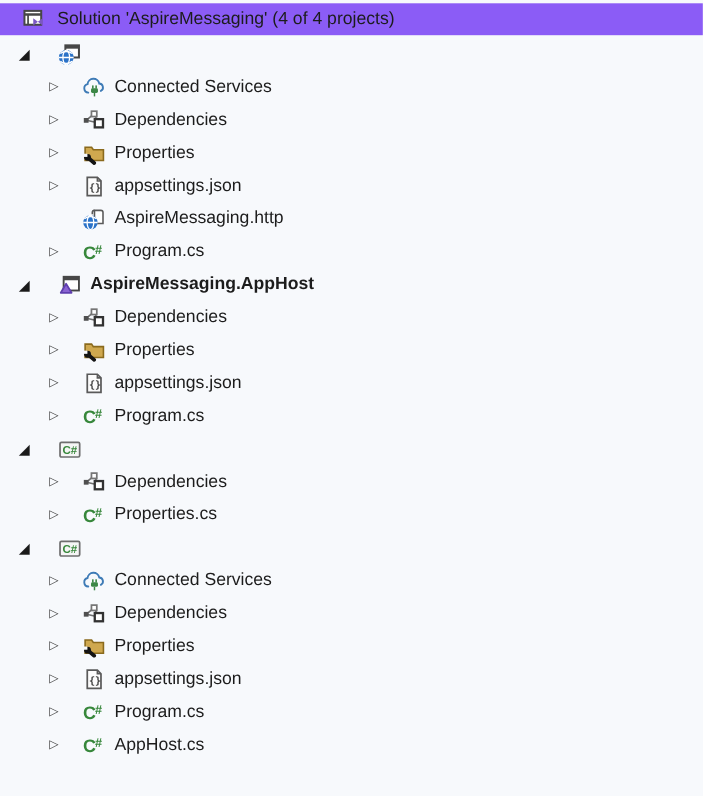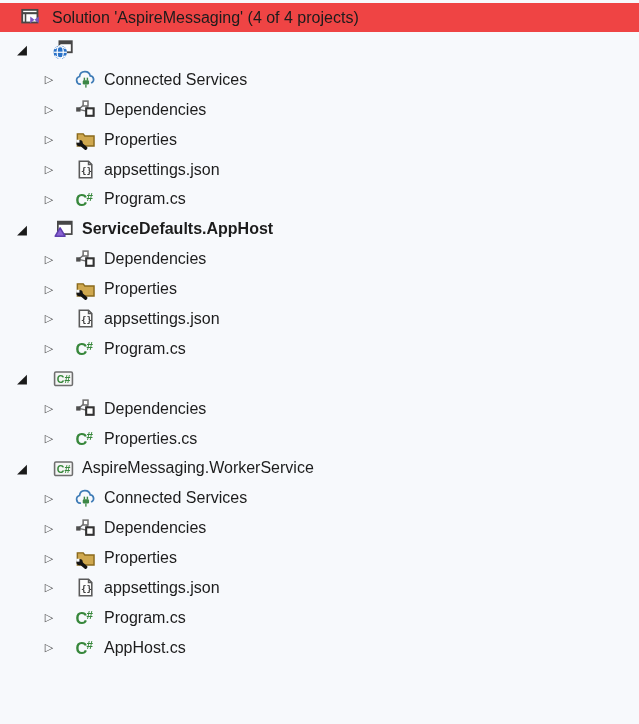--- a/index.html
+++ b/index.html
@@ -4,21 +4,21 @@
 <style>
   html,body { margin:0; padding:0; }
   body {
     width:639px; height:724px; overflow:hidden;
     background:#f7f9fc;
     font-family:"Liberation Sans", sans-serif;
     font-size:16px; color:#1c1c1c;
     -webkit-font-smoothing:antialiased;
   }
   .header-row {
-    margin-top:3px; height:29px; background:#ef4444;
+    margin-top:3px; height:29px; background:#8b5cf6;
     display:flex; align-items:center;
   }
   .header-row .icon { margin-left:20px; }
   .header-row .title { margin-left:11px; white-space:nowrap; }
   .icon {
     width:21px; height:21px; flex:none;
     display:inline-flex; align-items:center; justify-content:center;
   }
   .icon svg { width:21px; height:21px; display:block; }
   .tree { padding-top:3px; }
@@ -111,39 +111,53 @@
       <span class="icon">
         <svg viewBox="0 0 16 16">
           <path d="M3.3 1.7 h7 l2.5 2.5 V14.3 H3.3 Z" fill="#fcfcfc" stroke="#5a5a5a" stroke-width="1.2"></path>
           <path d="M10.3 1.7 V4.2 h2.5" fill="none" stroke="#5a5a5a" stroke-width="1.1"></path>
           <text x="4.5" y="11.2" font-size="7" font-weight="bold" fill="#3c3c3c" font-family="'DejaVu Sans Mono',monospace">{}</text>
         </svg>
       </span>
       <span class="label">appsettings.json</span>
     </div>
     <div class="row l1">
+      <span class="exp"></span>
+      <span class="icon">
+        <svg viewBox="0 0 16 16">
+          <path d="M8.3 1.7 h4.4 a1.5 1.5 0 0 1 1.5 1.5 V10.8 H8.3 Z" fill="#fff" stroke="#5a5a5a" stroke-width="1.1"></path>
+          <path d="M8.3 1.7 a1.5 1.5 0 0 0 -1.5 1.5 V4.4" fill="none" stroke="#5a5a5a" stroke-width="1.1"></path>
+          <circle cx="5.5" cy="10.1" r="5" fill="#2a72c8"></circle>
+          <ellipse cx="5.5" cy="10.1" rx="2.3" ry="5" fill="none" stroke="#fff" stroke-width="0.9"></ellipse>
+          <line x1="0.5" y1="10.1" x2="10.5" y2="10.1" stroke="#fff" stroke-width="0.9"></line>
+          <path d="M1.4 7.5 a6.5 6.5 0 0 1 8.2 0" fill="none" stroke="#fff" stroke-width="0.9"></path>
+        </svg>
+      </span>
+      <span class="label">AspireMessaging.http</span>
+    </div>
+    <div class="row l1">
       <span class="exp">▷</span>
       <span class="icon">
         <svg viewBox="0 0 16 16">
           <text x="0.4" y="12.6" font-size="12.5" font-weight="bold" fill="#37873b" font-family="'Liberation Sans',sans-serif">C</text>
           <text x="8.7" y="9.4" font-size="8.8" font-weight="bold" fill="#37873b" font-family="'Liberation Sans',sans-serif">#</text>
         </svg>
       </span>
       <span class="label">Program.cs</span>
     </div>
     <div class="row l0 bold">
       <span class="exp expanded">◢</span>
       <span class="icon">
         <svg viewBox="0 0 16 16">
           <rect x="3.7" y="2" width="10.6" height="9.5" fill="#fff" stroke="#474747" stroke-width="1.3"></rect>
           <rect x="3.7" y="2" width="10.6" height="2.4" fill="#474747"></rect>
           <path d="M5.4 6.8 L9.2 13.1 H1.7 Z" fill="#8a63d2" stroke="#5f3fae" stroke-width="1.2" stroke-linejoin="round"></path>
         </svg>
       </span>
-      <span class="label">ServiceDefaults.AppHost</span>
+      <span class="label">AspireMessaging.AppHost</span>
     </div>
     <div class="row l1">
       <span class="exp">▷</span>
       <span class="icon">
         <svg viewBox="0 0 16 16">
           <line x1="2.8" y1="7.8" x2="7.9" y2="3.5" stroke="#6e6e6e" stroke-width="1.1"></line>
           <line x1="2.8" y1="7.9" x2="11.2" y2="9.8" stroke="#6e6e6e" stroke-width="1.1"></line>
           <line x1="8" y1="3.5" x2="11.2" y2="9.8" stroke="#6e6e6e" stroke-width="1.1"></line>
           <rect x="0.9" y="6.3" width="3.3" height="3.3" fill="#4f4f4f"></rect>
           <rect x="6.2" y="1.6" width="3.7" height="3.7" fill="#fff" stroke="#757575" stroke-width="1.2"></rect>
@@ -219,21 +233,20 @@
       <span class="label">Properties.cs</span>
     </div>
     <div class="row l0">
       <span class="exp expanded">◢</span>
       <span class="icon">
         <svg viewBox="0 0 16 16">
           <rect x="1.2" y="3.1" width="13.6" height="10.2" rx="1" fill="#f5f5f5" stroke="#6e6e6e" stroke-width="1.2"></rect>
           <text x="2.9" y="11.3" font-size="8" font-weight="bold" fill="#37873b" font-family="'Liberation Sans',sans-serif">C#</text>
         </svg>
       </span>
-      <span class="label">AspireMessaging.WorkerService</span>
     </div>
     <div class="row l1">
       <span class="exp">▷</span>
       <span class="icon">
         <svg viewBox="0 0 16 16">
           <path d="M4 11.6 a3 3 0 0 1 -0.5 -5.9 a4.1 4.1 0 0 1 8.1 -0.4 a2.7 2.7 0 0 1 1.1 5.1" fill="none" stroke="#3e7bb6" stroke-width="1.3" stroke-linecap="round"></path>
           <g fill="#3c8746">
             <rect x="6.6" y="6.6" width="1.1" height="2.2"></rect>
             <rect x="8.9" y="6.6" width="1.1" height="2.2"></rect>
             <rect x="5.9" y="8.6" width="4.8" height="3.2" rx="1"></rect>

